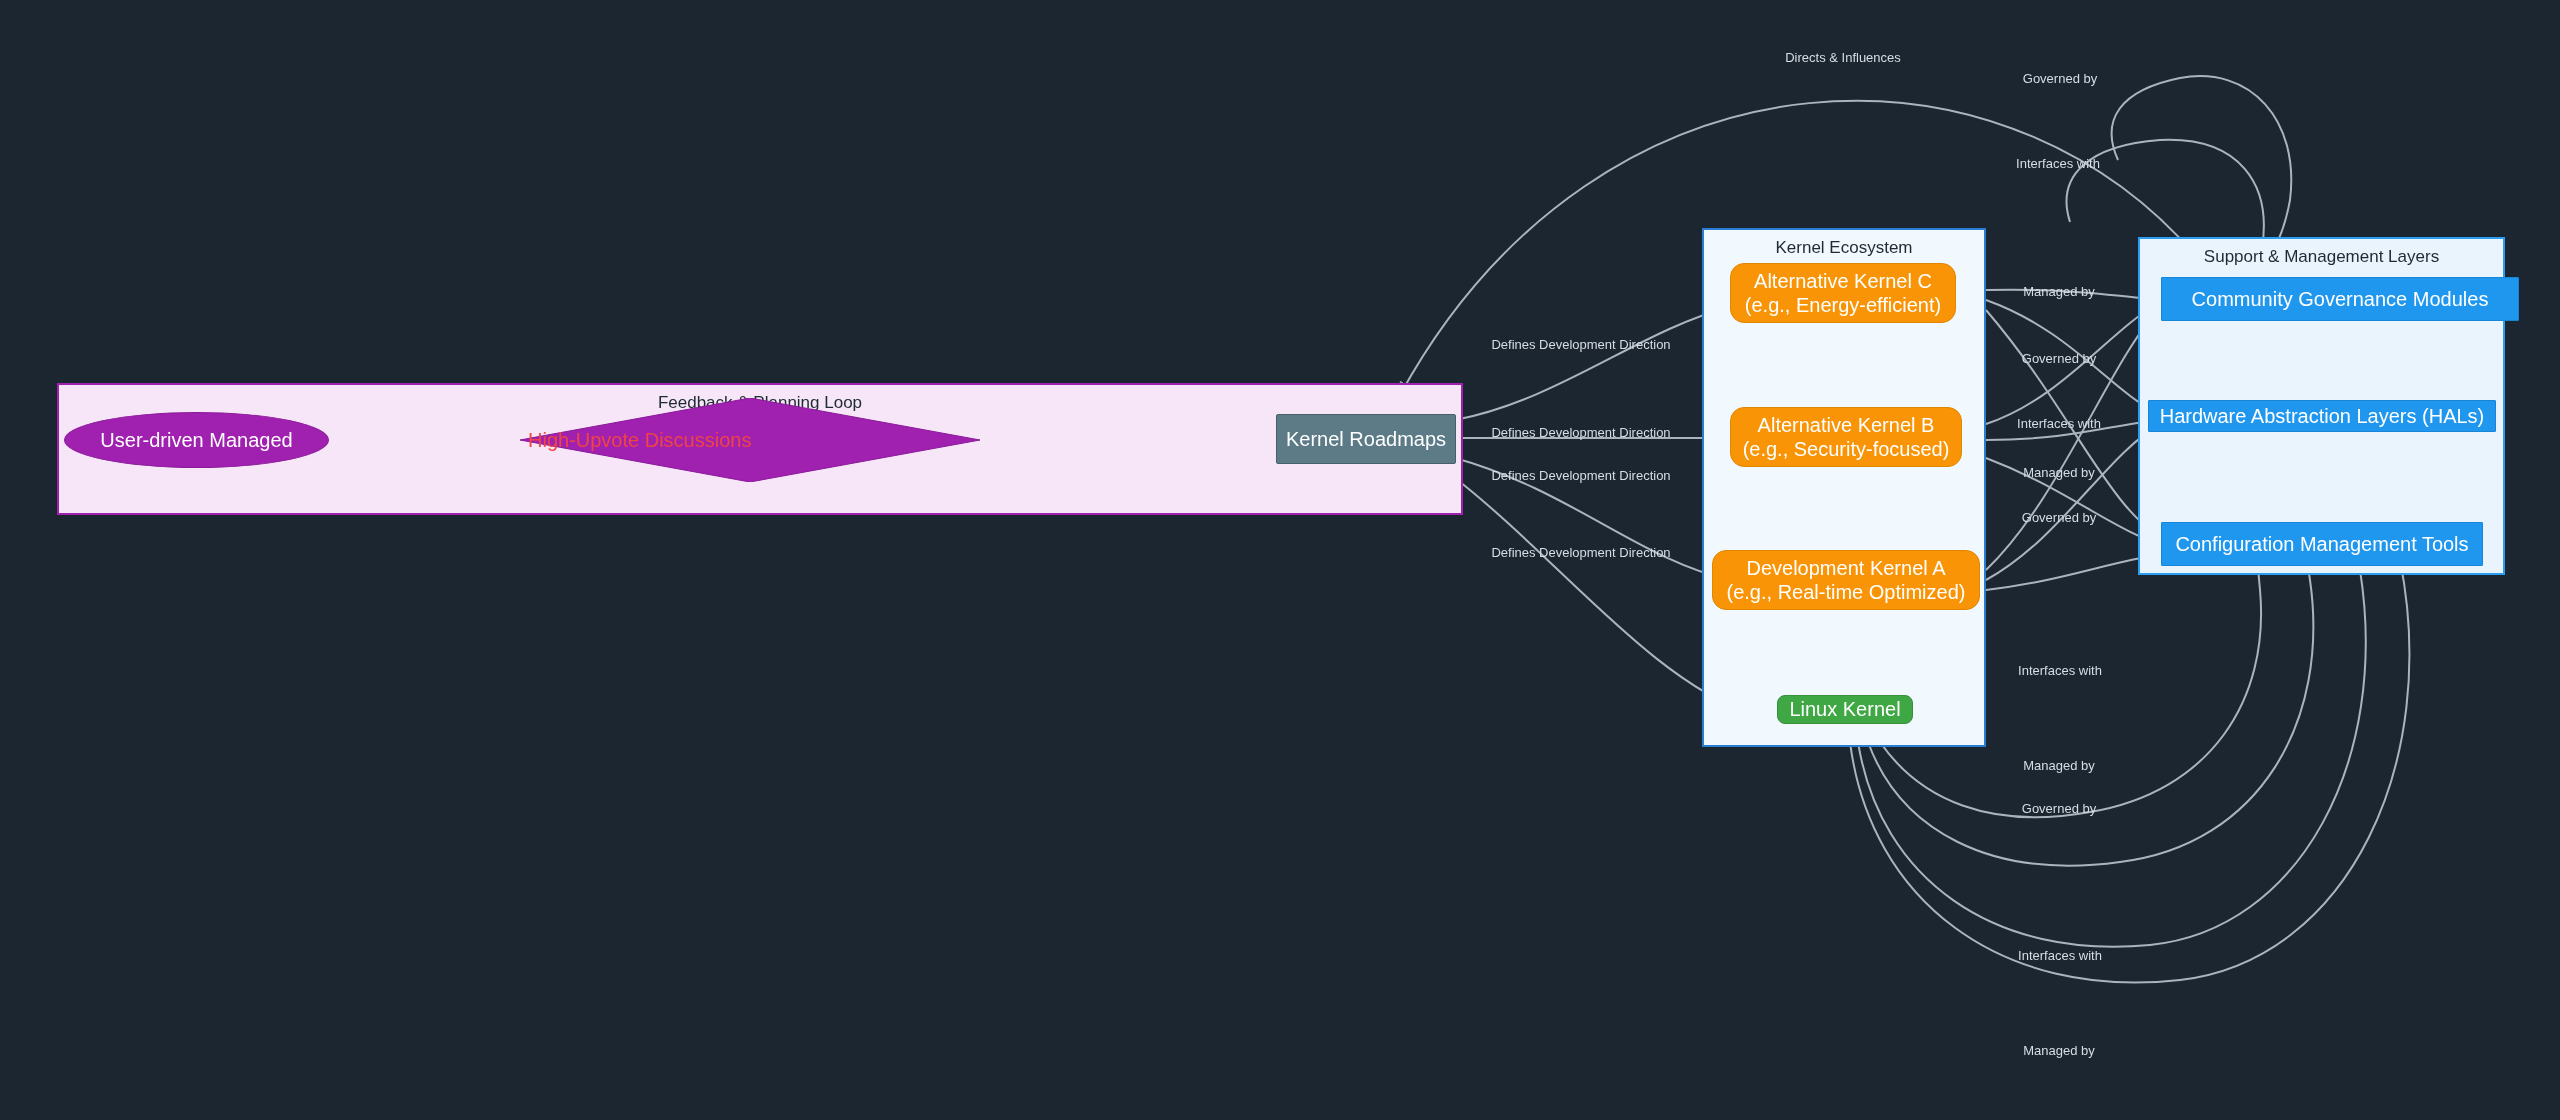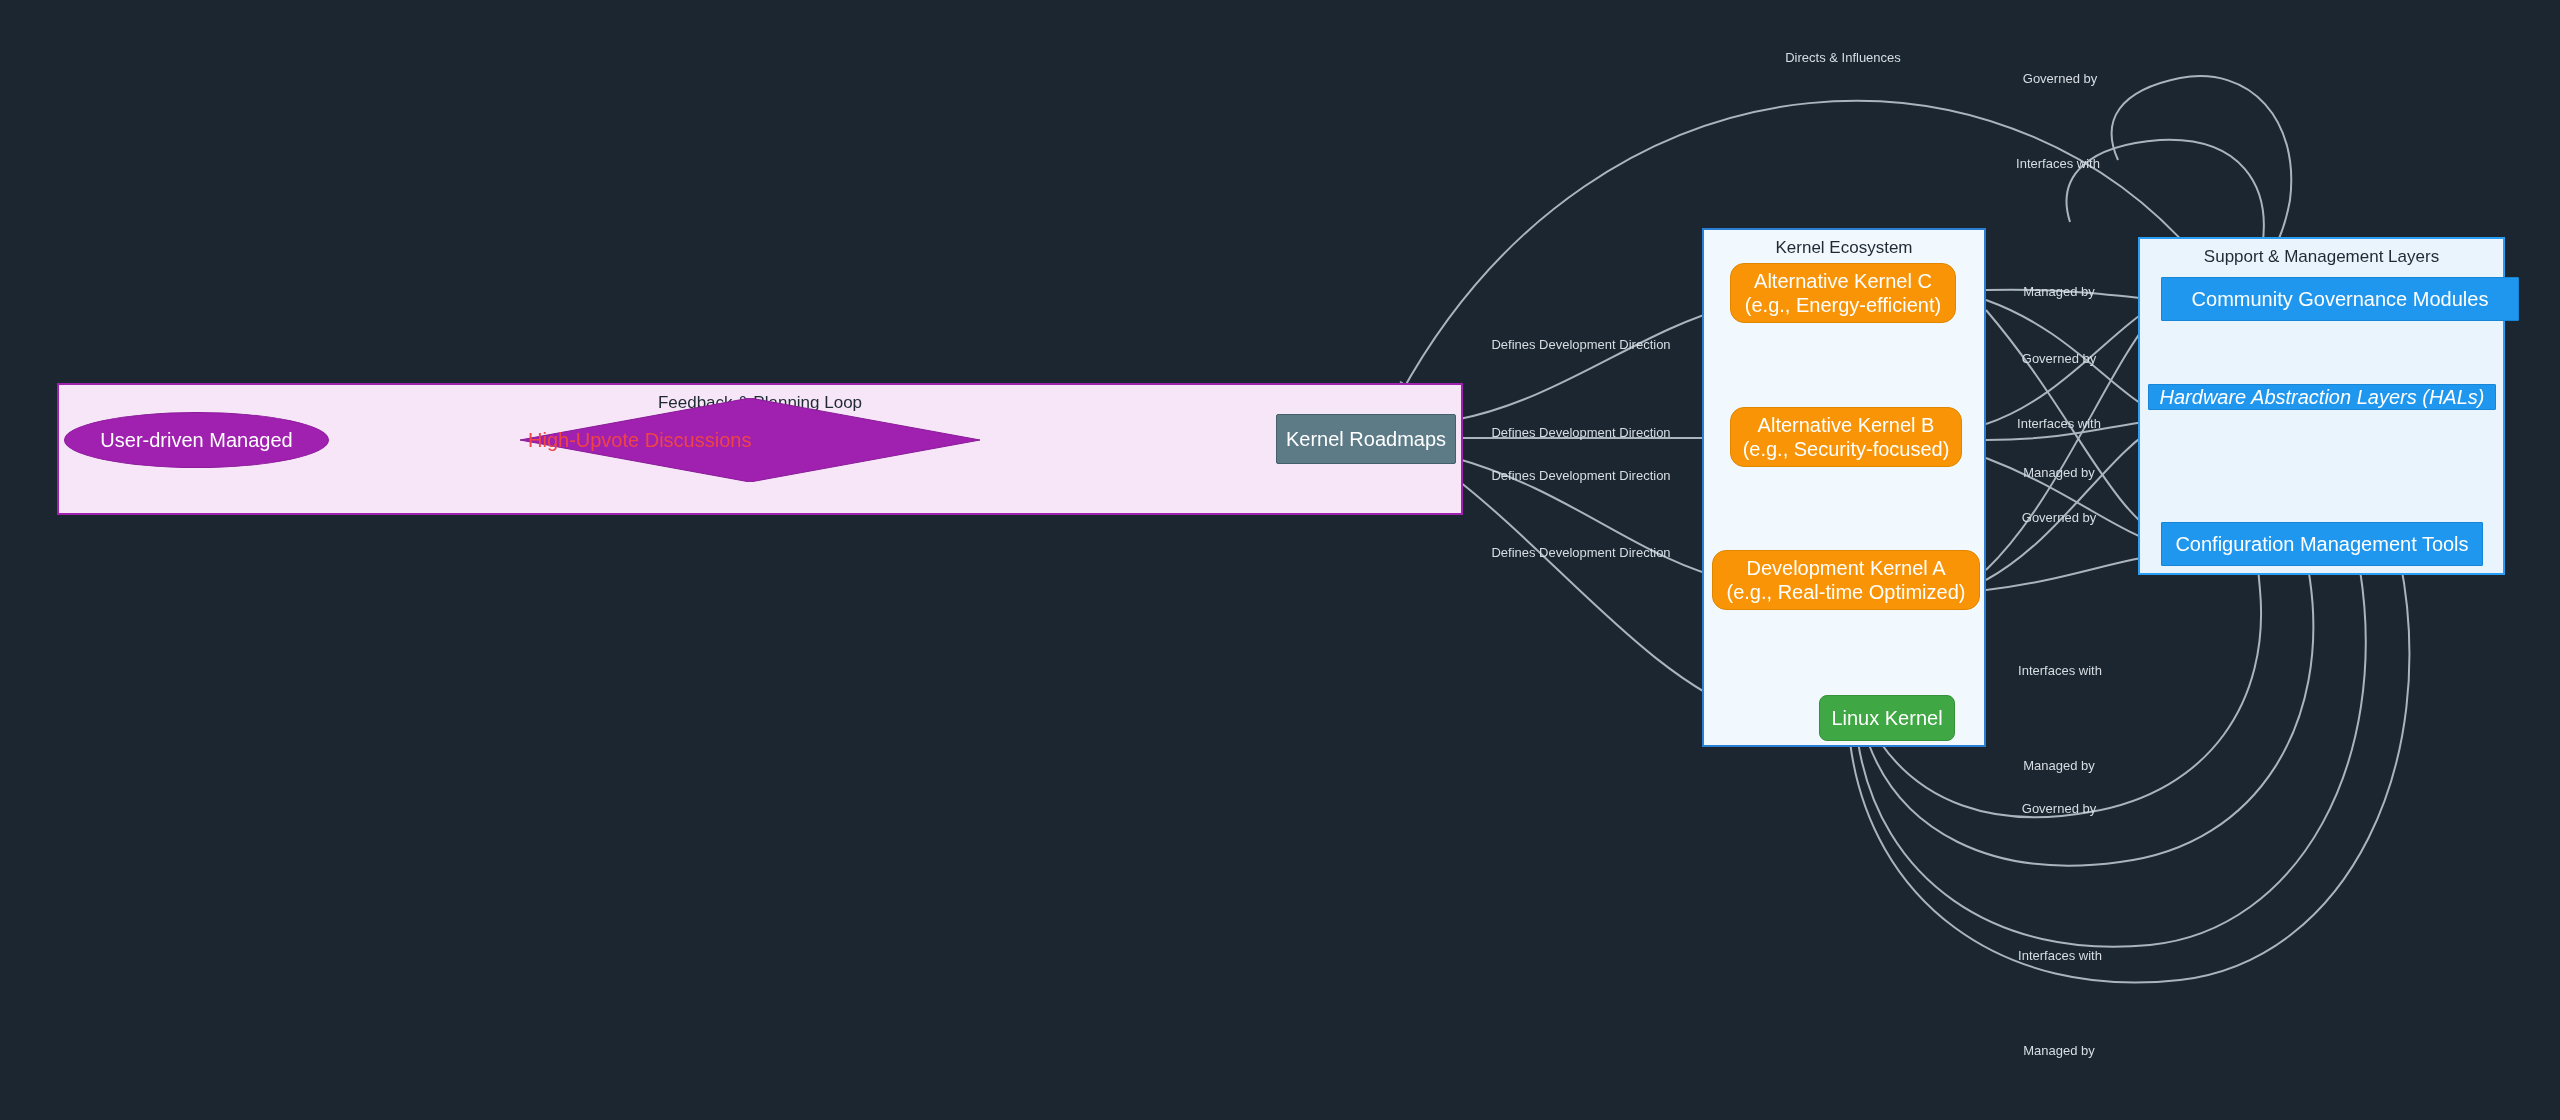--- a/index.html
+++ b/index.html
@@ -219,25 +219,25 @@
 
   <div class="node rounded-orange" style="left:1730px; top:263px; width:226px; height:60px;">Alternative Kernel C
 (e.g., Energy-efficient)</div>
 
   <div class="node rounded-orange" style="left:1730px; top:407px; width:232px; height:60px;">Alternative Kernel B
 (e.g., Security-focused)</div>
 
   <div class="node rounded-orange" style="left:1712px; top:550px; width:268px; height:60px;">Development Kernel A
 (e.g., Real-time Optimized)</div>
 
-  <div class="node rounded-green" style="left:1777px; top:695px; width:136px; height:46px;margin-left:42px;">Linux Kernel</div>
+  <div class="node rounded-green" style="left:1777px; top:695px; width:136px; height:29px;">Linux Kernel</div>
 
   <div class="node sq-blue" style="left:2161px; top:277px; width:358px; height:44px;">Community Governance Modules</div>
 
-  <div class="node sq-blue" style="left:2148px; top:384px; width:348px; height:26px;font-style:italic;">Hardware Abstraction Layers (HALs)</div>
+  <div class="node sq-blue" style="left:2148px; top:400px; width:348px; height:32px;">Hardware Abstraction Layers (HALs)</div>
 
   <div class="node sq-blue" style="left:2161px; top:522px; width:322px; height:44px;">Configuration Management Tools</div>
 
   <div class="edge-label" style="left:1843px; top:57px;">Directs &amp; Influences</div>
 
   <div class="edge-label" style="left:2060px; top:78px;">Governed by</div>
 
   <div class="edge-label" style="left:2058px; top:163px;">Interfaces with</div>
 
   <div class="edge-label" style="left:2059px; top:291px;">Managed by</div>

